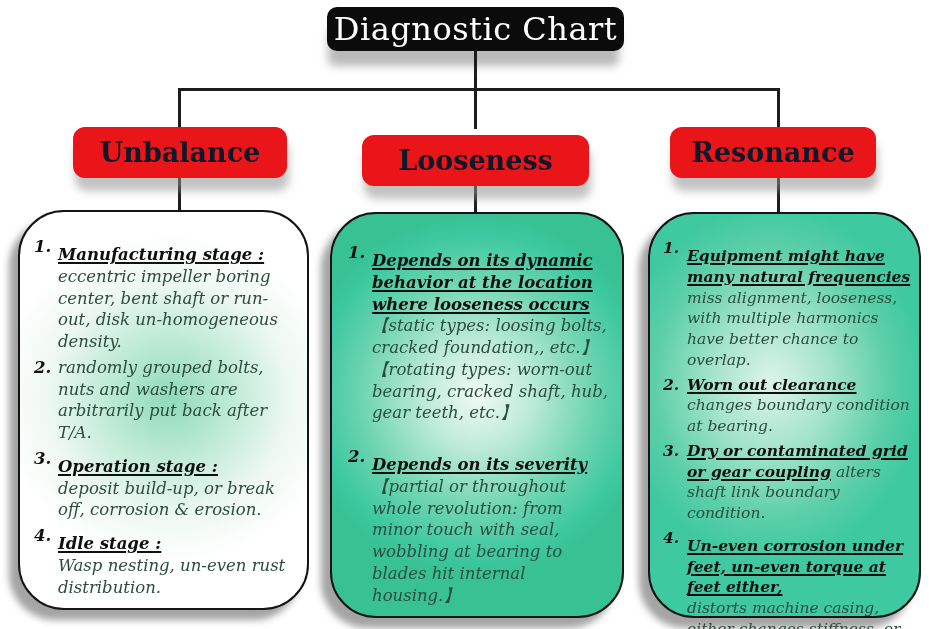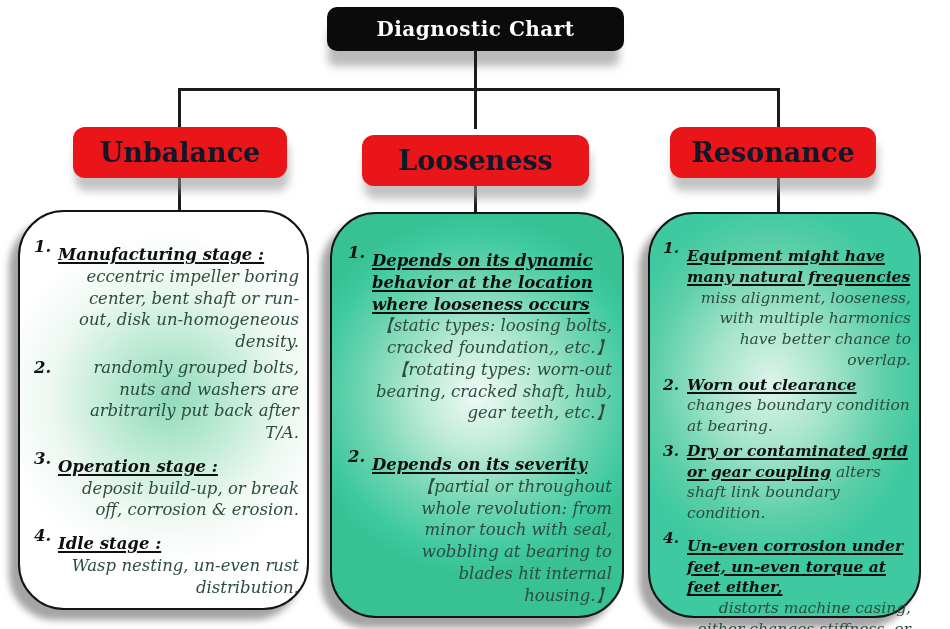--- a/index.html
+++ b/index.html
@@ -5,21 +5,21 @@
   html,body{margin:0;padding:0;background:#fff;}
   #canvas{
     position:relative;width:950px;height:629px;background:#ffffff;overflow:hidden;
     font-family:"DejaVu Serif","Liberation Serif",serif;
   }
   
   .hdr{
     position:absolute;left:327px;top:7px;width:297px;height:44px;
     background:#0b0b0b;border-radius:10px;
     display:flex;align-items:center;justify-content:center;
-    color:#fff;font-size:20px;font-weight:bold;letter-spacing:.5px;
+    color:#fff;font-size:32px;font-weight:normal;letter-spacing:.5px;
     box-shadow:-2px 18px 9px -3px rgba(130,130,130,.55);
   }
   
   .ln{position:absolute;background:#1c1c1c;}
   .ln.v{width:3px;} .ln.h{height:3px;}
   #stem{left:474px;top:50px;height:40px;}
   #hbar{left:178px;top:88px;width:602px;}
   #d1{left:178px;top:88px;height:41px;}
   #d2{left:474px;top:88px;height:41px;}
   #d3{left:777px;top:88px;height:41px;}
@@ -61,21 +61,21 @@
   
   .item{display:flex;margin-bottom:4px;}
   .item.gap{margin-top:22px;}
   .num{flex:0 0 24px;font-weight:bold;color:#101010;font-size:16.5px;line-height:1.32;}
   .content{flex:1;font-size:16.5px;line-height:1.32;}
   #panel-resonance .num,#panel-resonance .content{font-size:15.5px;line-height:1.34;}
   .hd{
     font-weight:bold;color:#0f0f0f;
     text-decoration:underline;text-decoration-thickness:1.5px;text-underline-offset:2px;margin-top:8px;
   }
-  .bd{color:#2c4c3e;text-align:right;}
+  .bd{color:#2c4c3e;}
   div.hd,div.bd{display:block;}
   span.hd,span.bd{display:inline;}
 </style>
 </head>
 <body>
 
 <div id="canvas">
 
   <div class="hdr">
     <span>Diagnostic Chart</span>

